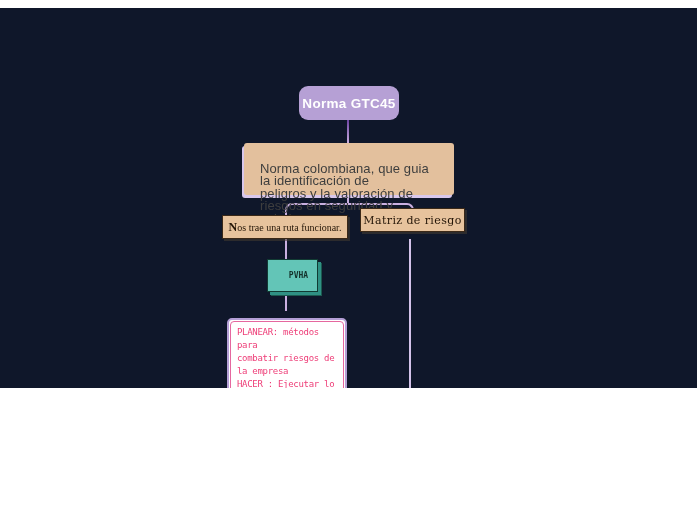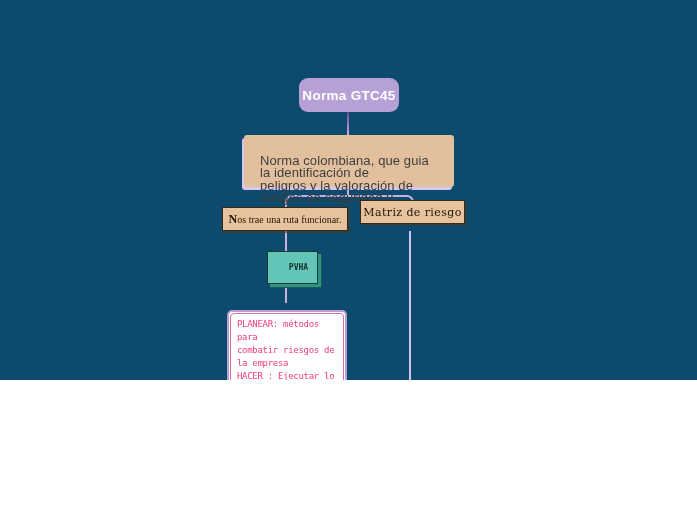--- a/index.html
+++ b/index.html
@@ -1,17 +1,17 @@
 <!DOCTYPE html>
 <html><head>
 <meta charset="utf-8">
 <style>
   html,body{margin:0;padding:0;background:#ffffff;}
-  #canvas{position:relative;width:697px;height:380px;background:#0c4a6e;overflow:hidden;
-          font-family:"Liberation Sans",sans-serif;}
+  #canvas{position:relative;width:697px;height:380px;background:#0f172a;overflow:hidden;
+          font-family:"Liberation Sans",sans-serif;margin-top:8px;}
 
   
   .vline{position:absolute;width:2px;background:#c9afe0;}
   .vline-root{background:linear-gradient(#6e43a4,#c9afe0);}
   .branch{position:absolute;border-top:2px solid #c9afe0;border-left:2px solid #c9afe0;
           border-right:2px solid #c9afe0;border-radius:7px 7px 0 0;background:transparent;}
 
   
   .root-node{position:absolute;left:299px;top:78px;width:100px;height:34px;
              background:#b6a0d5;border-radius:9px;display:flex;align-items:center;justify-content:center;

